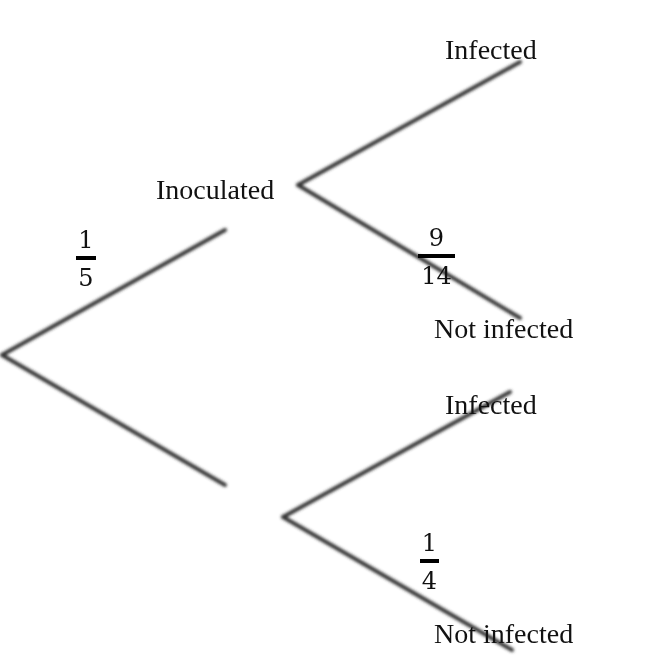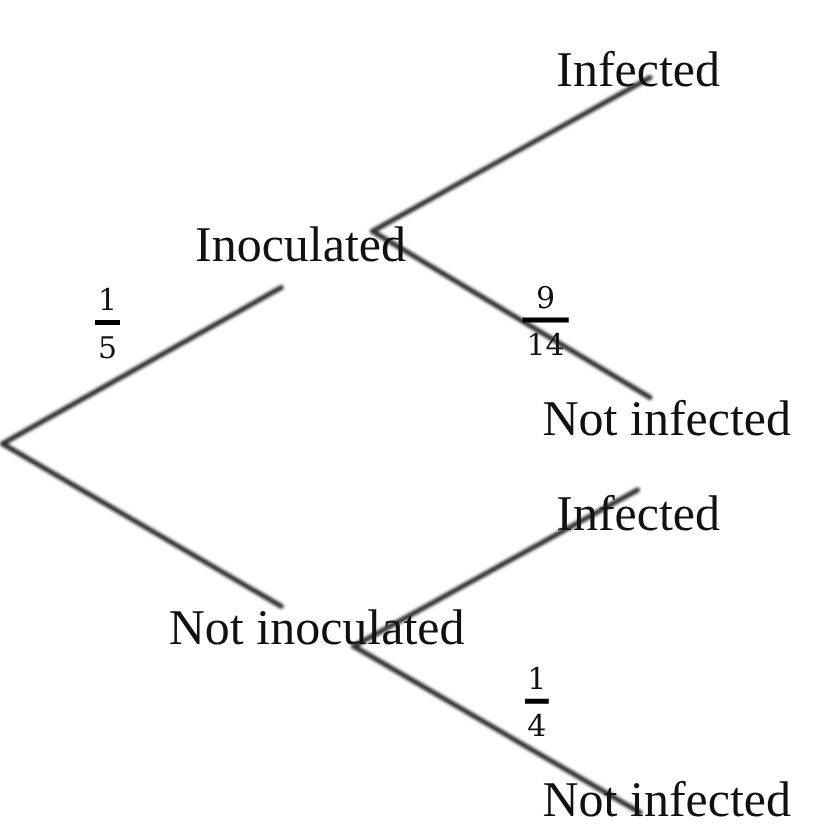--- a/index.html
+++ b/index.html
@@ -2,21 +2,21 @@
 <html><head>
 <meta charset="utf-8">
 <style>
   html, body { margin: 0; padding: 0; background: #ffffff; }
   body { width: 667px; height: 666px; position: relative; overflow: hidden; }
   #canvas { position: absolute; left: 0; top: 0; width: 667px; height: 666px; }
   svg.lines { position: absolute; left: 0; top: 0; }
   .lbl {
     position: absolute;
     font-family: "Liberation Serif", "DejaVu Serif", serif;
-    font-size: 40px;
+    font-size: 28px;
     color: #111111;
     line-height: 1;
     white-space: nowrap;
   }
   .frac {
     position: absolute;
     font-family: "DejaVu Serif", "Liberation Serif", serif;
     font-size: 24px;
     color: #111111;
     display: flex;
@@ -40,21 +40,20 @@
       <line x1="2" y1="355" x2="225" y2="230"></line>
       <line x1="2" y1="355" x2="225" y2="485"></line>
       <line x1="298" y1="185" x2="520" y2="62"></line>
       <line x1="298" y1="185" x2="520" y2="318"></line>
       <line x1="283" y1="517" x2="510" y2="392"></line>
       <line x1="283" y1="517" x2="512" y2="650"></line>
     </g>
   </svg>
 
   <div class="lbl" style="left:156px; top:176px;text-align:center;">Inoculated</div>
-  <div class="lbl" style="left:135px; top:482px;">Not inoculated</div>
   <div class="lbl" style="left:445px; top:36px;">Infected</div>
   <div class="lbl" style="left:434px; top:315px;">Not infected</div>
   <div class="lbl" style="left:445px; top:391px;">Infected</div>
   <div class="lbl" style="left:434px; top:620px;">Not infected</div>
 
   <div class="frac" style="left:76px; top:228px;">
     <span>1</span>
     <div class="bar" style="width:20px;"></div>
     <span>5</span>
   </div>

